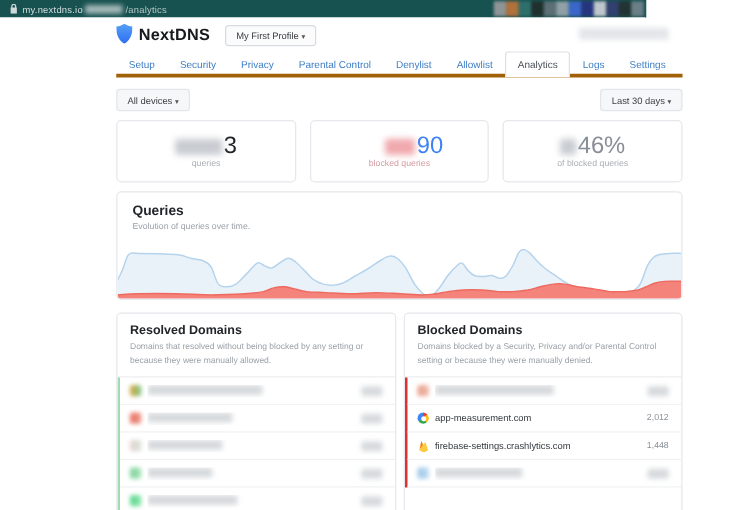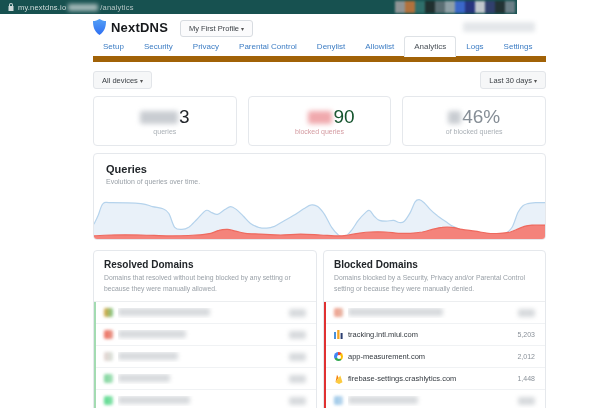--- a/index.html
+++ b/index.html
@@ -22,42 +22,42 @@
   .brand { position:absolute; left:93px; top:5px; display:flex; align-items:center; }
   .brand-name { font-size:13px; font-weight:bold; color:#17191c; margin-left:5px; letter-spacing:.2px; }
   .profile-btn { position:absolute; left:180px; top:6px; border:1px solid #d8dce1; border-radius:3px;
                  background:#fbfbfc; font-size:7.5px; color:#3a3f44; padding:3px 8px; cursor:pointer; }
   .profile-btn .caret { font-size:6px; color:#555; }
   .account-blur { position:absolute; left:463px; top:8px; width:72px; height:10px; background:#e4e7ea;
                   border-radius:2px; filter:blur(2px); }
 
   
   .nav-tabs { position:absolute; top:42px; left:93px; width:453px; height:20px;
-              border-bottom:6px solid #a16207; display:flex; align-items:flex-end; }
+              border-bottom:3px solid #a16207; display:flex; align-items:center; }
   .nav-tab { font-size:8px; color:#3d7dc4; padding:5px 9px 5px 9px; cursor:pointer;
              border:1px solid transparent; border-radius:3px 3px 0 0; margin-bottom:-1px; }
   .nav-tab.active { color:#495057; background:#fff; border-color:#dee2e6 #dee2e6 #fff; }
 
   
   .filter-btn { position:absolute; border:1px solid #e2e5e9; border-radius:3px; background:#f6f7f8;
                 font-size:7.5px; color:#3a3f44; padding:3.5px 8px; cursor:pointer; }
   .filter-btn .caret { font-size:6px; color:#555; }
   .devices-btn { left:93px; top:71px; }
   .period-btn  { right:54px; top:71px; }
 
   
   .stats-row { position:absolute; top:96px; left:93px; width:453px; display:flex; gap:11px; }
   .stat-card { flex:1; height:50px; border:1px solid #e5e8ec; border-radius:4px; background:#fff;
                display:flex; flex-direction:column; align-items:center; justify-content:center; }
   .stat-value { font-size:19px; line-height:20px; color:#212529; display:flex; align-items:center; }
   .stat-label { font-size:7px; color:#aab0b6; margin-top:1px; }
   .num-blur { display:inline-block; height:13px; border-radius:2px; filter:blur(2.5px); margin-right:1px; }
   .blur-grey { background:#c9cdd2; }
   .blur-red  { background:#f0a9ad; }
-  .stat-red .stat-value { color:#14532d;padding-left:24px; }
+  .stat-red .stat-value { color:#3b82f6;padding-left:24px; }
   .stat-red .stat-label { color:#d49ba1; }
   .stat-grey .stat-value { color:#868e96;justify-content:flex-end; }
 
   
   .chart-card { position:absolute; top:153px; left:93px; width:453px; height:87px;
                 border:1px solid #e5e8ec; border-radius:4px; background:#fff; overflow:hidden; }
   .card-title { font-size:11px; font-weight:bold; color:#212529; }
   .card-sub { font-size:7px; color:#9aa1a8; margin-top:3px; }
   .chart-card .hd { padding:9px 12px 0 12px; }
   .chart-svg { position:absolute; left:0; right:0; bottom:0; height:46px; width:100%; display:block; }
@@ -239,31 +239,20 @@
         <div class="card-sub">Domains blocked by a Security, Privacy and/or Parental Control setting or because they were manually denied.</div>
       </div>
       <div class="dlist red" id="blocked-list">
           <div class="drow">
             <span class="fav fblur" style="background: linear-gradient(90deg, rgb(240, 160, 140), rgb(232, 184, 168));"></span>
             <span class="dname"><span class="txt-blur" style="width: 95px;"></span></span>
             <span class="cnt-blur"></span>
           </div>
           <div class="drow">
             <span class="fav">
-              <svg width="9" height="9" viewBox="0 0 9 9">
-                <rect x="0" y="2" width="2" height="7" fill="#4a90d9"></rect>
-                <rect x="3.2" y="0" width="2.3" height="9" fill="#f5a623"></rect>
-                <rect x="6.6" y="3" width="2" height="6" fill="#2c3e70"></rect>
-              </svg>
-            </span>
-            <span class="dname">tracking.intl.miui.com</span>
-            <span class="count">5,203</span>
-          </div>
-          <div class="drow">
-            <span class="fav">
               <span class="gicon"></span>
             </span>
             <span class="dname">app-measurement.com</span>
             <span class="count">2,012</span>
           </div>
           <div class="drow">
             <span class="fav">
               <svg width="8" height="10" viewBox="0 0 8 10">
                 <path fill="#f6820c" d="M0.5 8.2 2 0.8l1.6 2.9z"></path>
                 <path fill="#fcca3f" d="M0.5 8.2 5.3 1.5 7.5 8.2 4 10z"></path>

